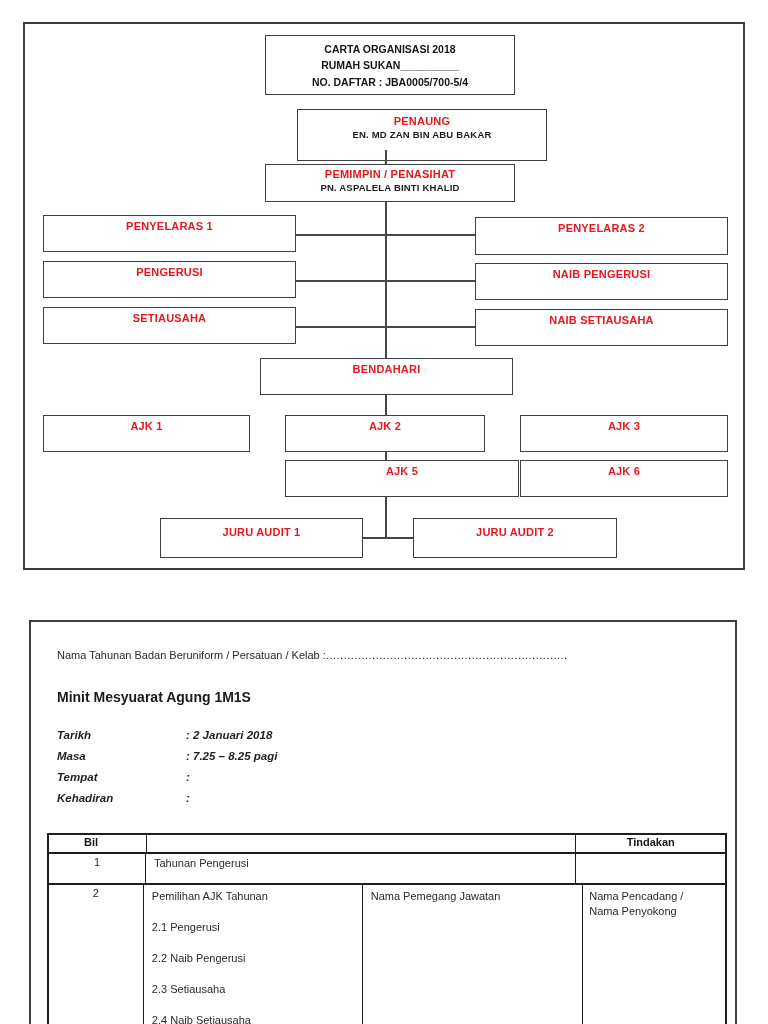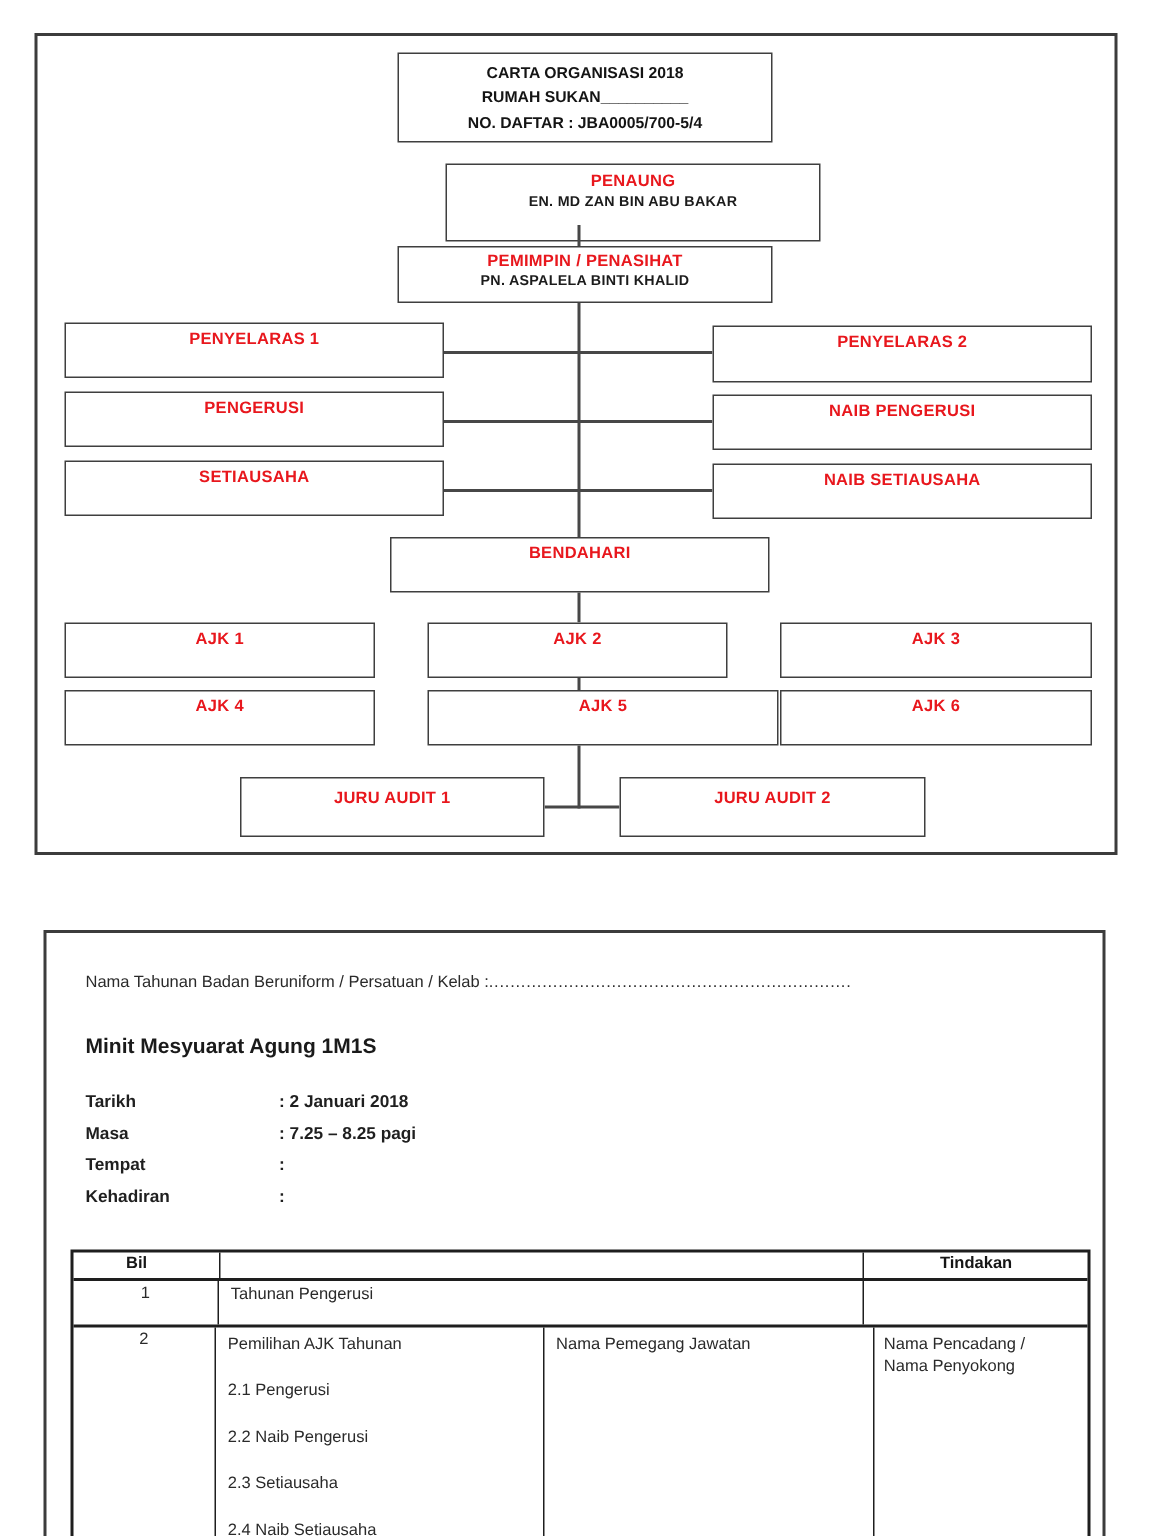--- a/index.html
+++ b/index.html
@@ -22,21 +22,21 @@
   
   .page2 { position:absolute; left:29px; top:620px; width:708px; height:420px;
            border:2px solid #3c3c3c; background:#ffffff; overflow:hidden; }
   .nama-line { position:absolute; left:26px; top:27px; font-size:11px; color:#2a2a2a;
                white-space:nowrap; }
   .nama-dots { letter-spacing:.5px; }
   .minit-heading { position:absolute; left:26px; top:67px; font-size:14px; font-weight:bold;
                    color:#1a1a1a; text-decoration-thickness:1.5px;
                    text-underline-offset:2px; }
   .info-block { position:absolute; left:26px; top:107px; }
-  .info-row { display:flex; height:21px; font-size:11.5px; font-weight:bold; color:#1f1f1f; }
+  .info-row { display:flex; height:21px; font-size:11.5px; font-weight:bold; color:#1f1f1f;font-style:italic; }
   .info-label { width:129px; }
   
   .t-table { position:absolute; left:16px; top:211px; width:680px; height:210px;
              border:2px solid #1e1e1e; font-size:11px; color:#2a2a2a; }
   .t-row { display:flex; }
   .t-head { height:19px; border-bottom:2px solid #1e1e1e; font-weight:bold; color:#161616; }
   .t-row1 { height:31px; border-bottom:2px solid #1e1e1e; }
   .t-row2 { height:160px; }
   .t-cell { height:100%; overflow:hidden;margin-left:28px; }
   .t-cell + .t-cell { border-left:1.5px solid #1e1e1e; }
@@ -113,23 +113,20 @@
     </div>
     <div class="chart-box pad-top" style="left:260px; top:391px; width:200px; height:37px;">
       <div class="red-label">AJK 2</div>
     </div>
     <div class="chart-box pad-top" style="left:495px; top:391px; width:208px; height:37px;">
       <div class="red-label">AJK 3</div>
     </div>
 
     <div class="conn" style="left:360px; top:428px; width:2px; height:8px;"></div>
 
-    <div class="chart-box pad-top" style="left:18px; top:436px; width:207px; height:37px;">
-      <div class="red-label">AJK 4</div>
-    </div>
     <div class="chart-box pad-top" style="left:260px; top:436px; width:234px; height:37px;">
       <div class="red-label">AJK 5</div>
     </div>
     <div class="chart-box pad-top" style="left:495px; top:436px; width:208px; height:37px;">
       <div class="red-label">AJK 6</div>
     </div>
 
     <div class="conn" style="left:360px; top:473px; width:2px; height:42px;"></div>
     <div class="conn" style="left:338px; top:513px; width:50px; height:2px;"></div>
 

